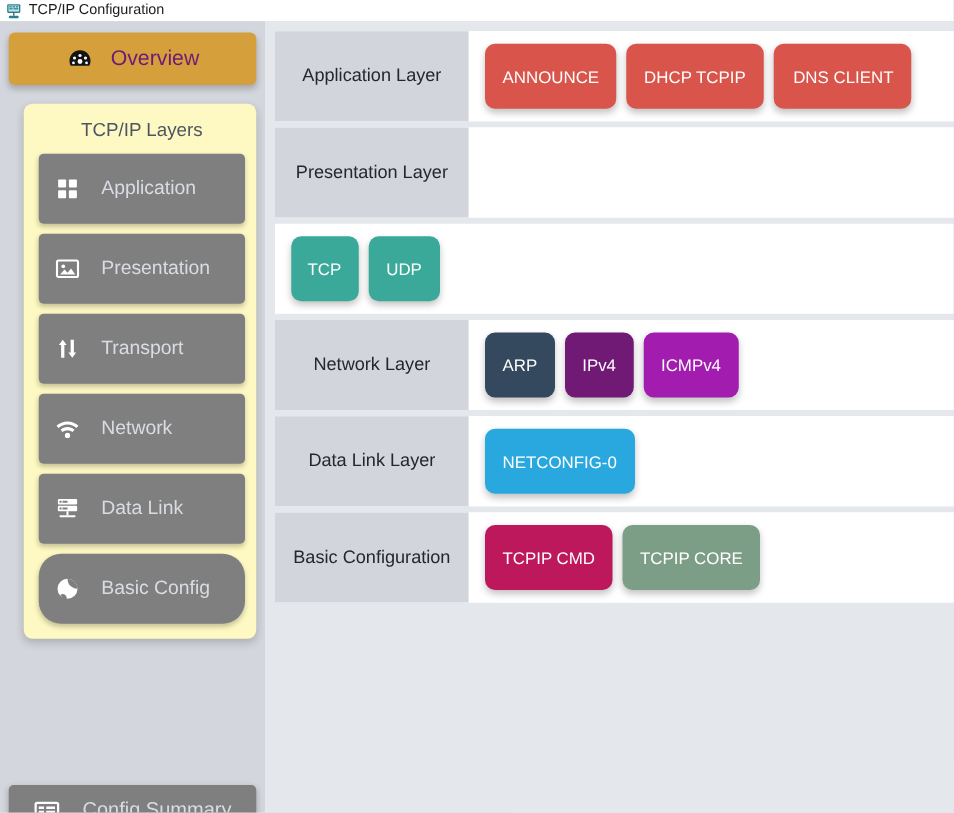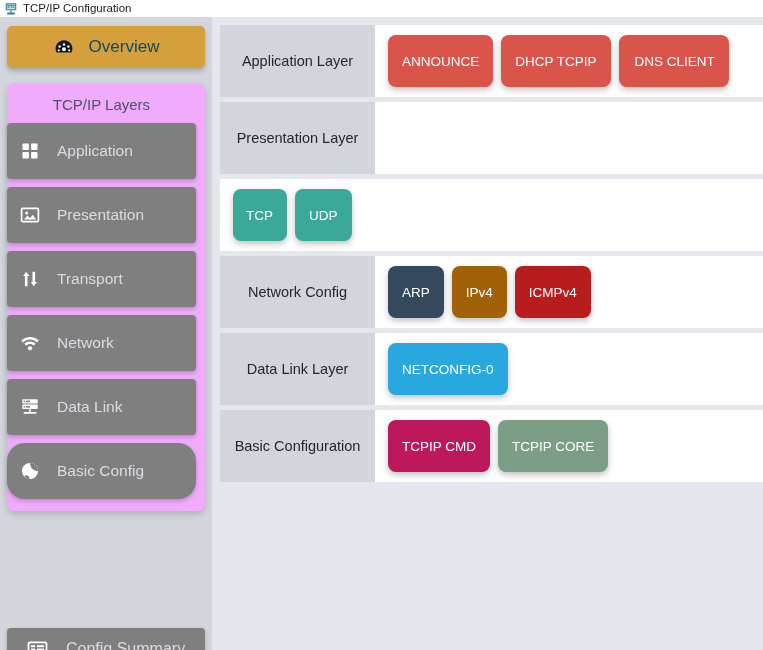--- a/index.html
+++ b/index.html
@@ -28,26 +28,26 @@
     width:212px;flex:0 0 212px;background:#d3d6dc;
     position:relative;box-sizing:border-box;padding:9px 7px 0 7px;
   }
   .overview-btn{
     height:42px;border-radius:5px;background:#d5a03c;
     display:flex;align-items:center;justify-content:center;
     box-shadow:0 3px 5px rgba(0,0,0,.22);
     cursor:pointer;user-select:none;
   }
   .overview-btn .ov-icon{width:22px;height:22px;margin-right:14px;display:block;}
-  .overview-btn .ov-label{font-size:17px;color:#0c4a6e;}
+  .overview-btn .ov-label{font-size:17px;color:#701a75;}
 
   .layers-panel{
-    margin-top:15px;background:#f0abfc;border-radius:7px;
+    margin-top:15px;background:#fef9c3;border-radius:7px;
     box-shadow:0 3px 7px rgba(0,0,0,.18);
-    padding:9px 9px 12px 0;box-sizing:border-box;
+    padding:9px 9px 12px 12px;box-sizing:border-box;margin-left:12px;
   }
   .layers-title{
     text-align:center;font-size:15px;color:#4c5563;
     padding:4px 0 10px 0;
   }
   .layer-btn{
     height:56px;border-radius:4px;background:#7f7f7f;
     display:flex;align-items:center;margin-bottom:8px;
     padding-left:13px;box-sizing:border-box;
     box-shadow:0 2px 4px rgba(0,0,0,.22);
@@ -223,25 +223,25 @@
       </div>
 
       <div class="layer-row">
         <div class="row-items">
           <div class="proto-chip" style="background: rgb(58, 169, 154); padding-left: 13px;">TCP</div>
           <div class="proto-chip" style="background: rgb(58, 169, 154);">UDP</div>
         </div>
       </div>
 
       <div class="layer-row">
-        <div class="row-label">Network Config</div>
+        <div class="row-label">Network Layer</div>
         <div class="row-items">
           <div class="proto-chip" style="background: rgb(52, 73, 94);">ARP</div>
-          <div class="proto-chip" style="background: #a16207;">IPv4</div>
-          <div class="proto-chip" style="background: #b91c1c;">ICMPv4</div>
+          <div class="proto-chip" style="background: #701a75;">IPv4</div>
+          <div class="proto-chip" style="background: #a21caf;">ICMPv4</div>
         </div>
       </div>
 
       <div class="layer-row">
         <div class="row-label">Data Link Layer</div>
         <div class="row-items">
           <div class="proto-chip" style="background: rgb(41, 168, 223);">NETCONFIG-0</div>
         </div>
       </div>
 

